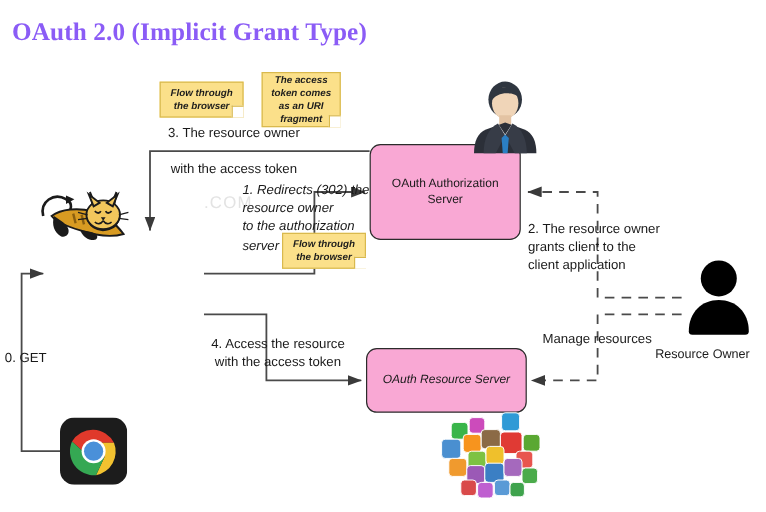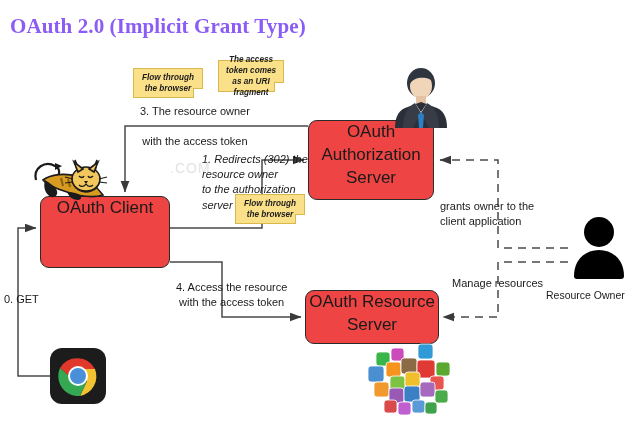--- a/index.html
+++ b/index.html
@@ -57,44 +57,45 @@
   #wires {
     position: absolute;
     left: 0; top: 0;
     width: 638px; height: 427px;
   }
 
   
   .node-box {
     position: absolute;
     border: 1.6px solid #2b2b2b;
-    background: #ef4444;
+    background: #f9a8d4;
     box-sizing: border-box;
     display: flex;
-    align-items: flex-start;
+    align-items: center;
     justify-content: center;
     text-align: center;
-    font-size: 17px;
+    font-size: 10px;
     color: #1a1a1a;
     line-height: 1.35;
   }
   #node-client {
     left: 40px; top: 196px;
     width: 130px; height: 72px;
     border-radius: 9px;
   }
   #node-auth-server {
     left: 308px; top: 120px;
     width: 126px; height: 80px;
     border-radius: 9px;
   }
   #node-resource-server {
     left: 305px; top: 290px;
     width: 134px; height: 54px;
     border-radius: 9px;
+    font-style: italic;
   }
 
   
   .sticky {
     position: absolute;
     background: #fbe08a;
     border: 1px solid #d9b94e;
     box-sizing: border-box;
     font-size: 8.2px;
     font-weight: bold;
@@ -112,21 +113,21 @@
     position: absolute;
     right: -1px;
     bottom: -1px;
     width: 9px;
     height: 9px;
     background: #ffffff;
     border-left: 1px solid #d9b94e;
     border-top: 1px solid #d9b94e;
   }
   #note-flow-1 { left: 133px; top: 68px;  width: 70px; height: 30px; }
-  #note-token  { left: 218px; top: 60px;  width: 66px; height: 32px; }
+  #note-token  { left: 218px; top: 60px;  width: 66px; height: 46px; }
   #note-flow-2 { left: 235px; top: 194px; width: 70px; height: 30px; }
 
   
   .step-label {
     position: absolute;
     font-size: 11px;
     color: #1a1a1a;
     line-height: 1.38;
     white-space: nowrap;
   }
@@ -201,23 +202,20 @@
       <path d="M308,126 L125,126 L125,192" marker-end="url(#arrow)"></path>
 
       <path d="M170,262 L222,262 L222,317 L301,317" marker-end="url(#arrow)"></path>
 
       <path d="M568,248 L498,248 L498,160 L440,160" stroke-dasharray="8,6" marker-end="url(#arrow)"></path>
 
       <path d="M568,262 L498,262 L498,317 L443,317" stroke-dasharray="8,6" marker-end="url(#arrow)"></path>
     </g>
   </svg>
 
-  <div class="node-box" id="node-client">
-    <span>OAuth Client</span>
-  </div>
 
   <div class="node-box" id="node-auth-server">
     <span>
       <span>OAuth Authorization</span><br>
       <span>Server</span>
     </span>
   </div>
 
   <div class="node-box" id="node-resource-server">
     <span>OAuth Resource Server</span>
@@ -251,22 +249,22 @@
   </div>
 
   <div class="step-label italic" id="step1">
     <span>1. Redirects (302) the</span><br>
     <span>resource owner</span><br>
     <span>to the authorization</span><br>
     <span>server</span>
   </div>
 
   <div class="step-label" id="step2">
-    <br>
-    <span>grants owner to the</span><br>
+    <span>2. The resource owner</span><br>
+    <span>grants client to the</span><br>
     <span>client application</span>
   </div>
 
   <div class="step-label" id="step3">
     <span>3. The resource owner</span><br>
     <br>
     <span>with the  access token</span>
   </div>
 
   <div class="step-label" id="step4">

